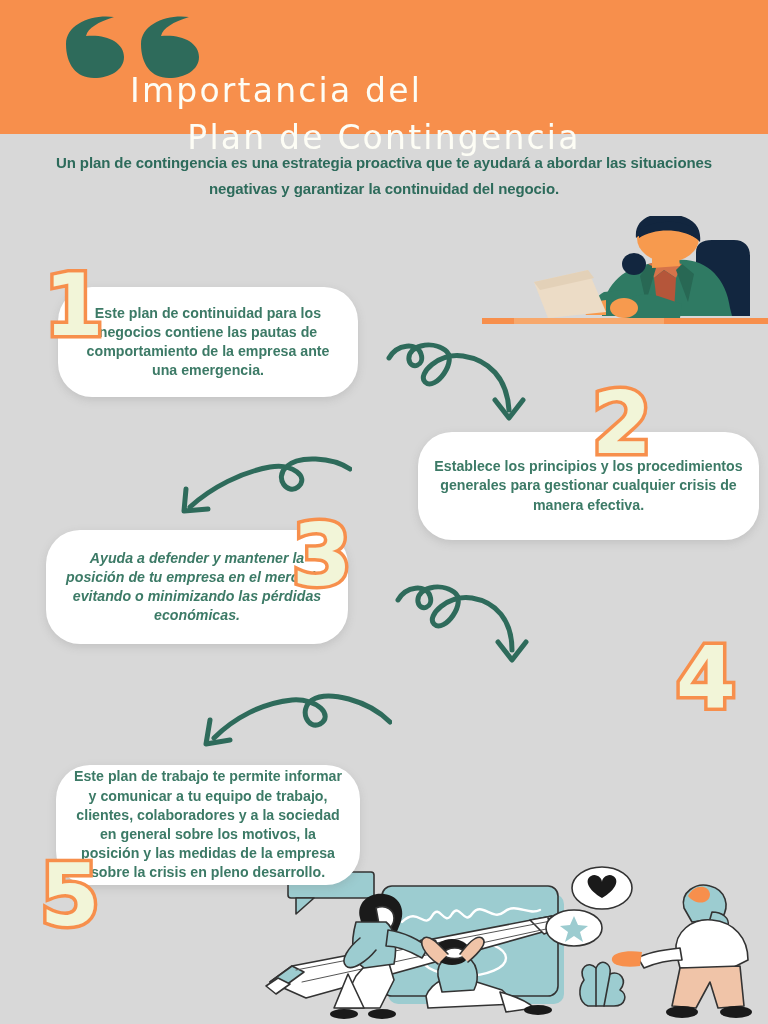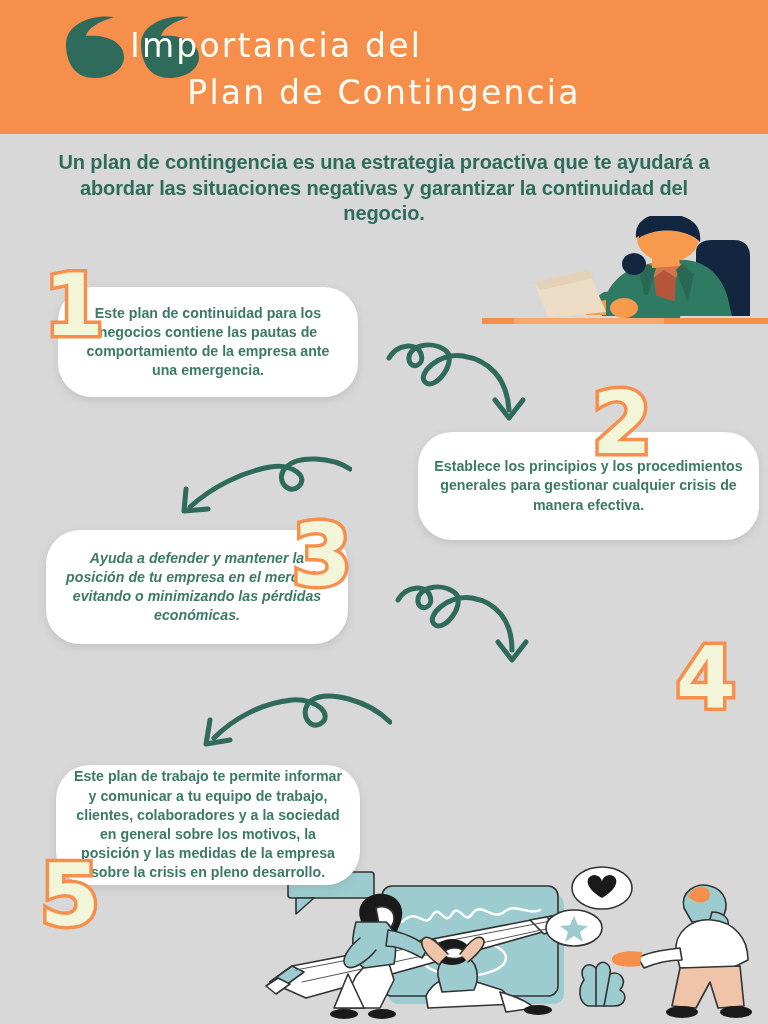--- a/index.html
+++ b/index.html
@@ -34,31 +34,31 @@
     left: 0; top: 22px;
     width: 768px;
     text-align: center;
     color: #fdfdf5;
     font-family: "DejaVu Sans", sans-serif;
     font-size: 33px;
     letter-spacing: 2.2px;
     line-height: 47px;
     font-weight: 400;
   }
-  .title-line1 { display: block; padding-left: 130px; text-align: left; }
+  .title-line1 { display: block; padding-left: 130px; text-align: left; margin-top: 45px; }
   .title-line2 { display: block; text-align: center; }
 
   
   .intro {
     position: absolute;
     left: 54px; top: 150px;
     width: 660px;
     text-align: center;
     color: #2d6b5b;
-    font-size: 20px;
+    font-size: 15px;
     line-height: 25.5px;
     font-weight: 700;
     letter-spacing: -0.1px;
   }
 
   
   .card {
     position: absolute;
     background: #ffffff;
     border-radius: 34px;

